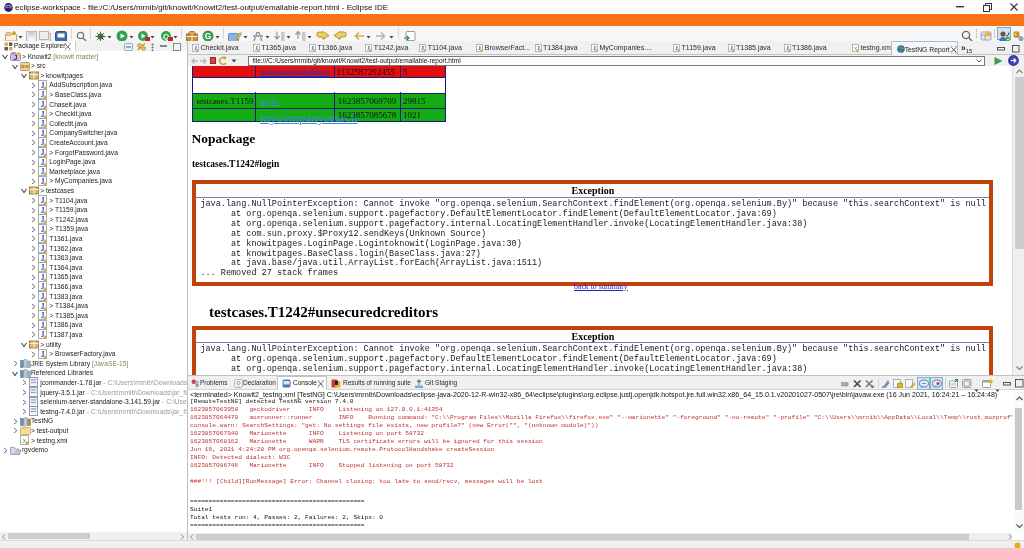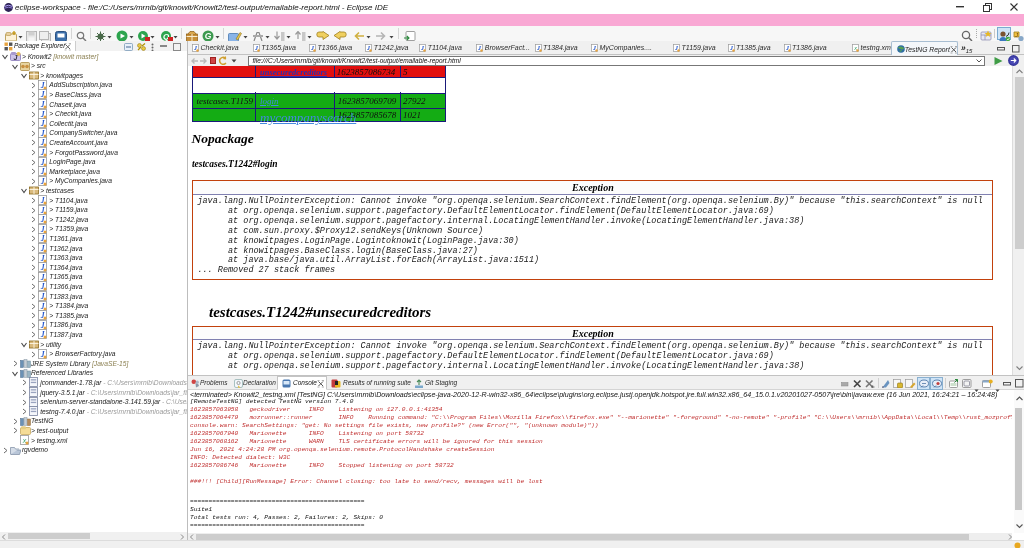--- a/index.html
+++ b/index.html
@@ -1,18 +1,18 @@
 <!DOCTYPE html>
 <html><head>
 <meta charset="utf-8">
 <style>
 * { margin:0; padding:0; box-sizing:border-box; }
 html,body { width:1024px; height:548px; overflow:hidden; font-family:"Liberation Sans",sans-serif; background:#f0f0f0; }
 .abs { position:absolute; }
-#app { position:relative; width:1024px; height:548px; background:#f9a8d4; overflow:hidden;font-style:italic; }
+#app { position:relative; width:1024px; height:548px; background:#f97316; overflow:hidden; }
 #titlebar { position:absolute; left:0; top:0; width:1024px; height:14px; background:#fff; }
 #titlebar .ttext { position:absolute; left:15px; top:2.5px; font-size:8px; color:#101010; }
 #menubar { position:absolute; left:0; top:14px; width:1024px; height:12px; background:#fff; }
 #menubar span { position:absolute; top:0.5px; font-size:8px; color:#101010; }
 #toolbar { position:absolute; left:0; top:26px; width:1024px; height:15px; background:#f7f7f7; }
 #main { position:absolute; left:0; top:41px; width:1024px; height:499px; }
 #left { position:absolute; left:0; top:0; width:188px; height:499px; background:#fff; border-right:1px solid #bdbdbd; }
 #lefthdr { position:absolute; left:0; top:0; width:187px; height:11px; background:#f2f2f2; border-bottom:1px solid #c8c8c8; }
 #tree { position:absolute; left:0; top:10px; width:187px; height:481px; background:#fff; overflow:hidden; font-size:6.7px; color:#1a1a1a; }
 .trow { position:absolute; height:10px; white-space:nowrap; width:220px; }
@@ -29,21 +29,21 @@
 #bottom { position:absolute; left:0; top:334px; width:836px; height:208px; background:#fff; border-top:1px solid #c2c2c2; }
 #btabs { position:absolute; left:0; top:0; width:836px; height:14px; background:#f0f0f0; border-bottom:1px solid #d4d4d4; }
 .btab { position:absolute; top:3.2px; font-size:6.5px; color:#2a2a2a; white-space:nowrap; }
 #termline { position:absolute; left:2px; top:14.8px; width:830px; height:8px; font-size:7.1px; color:#111; white-space:nowrap; overflow:hidden; }
 .conblk { position:absolute; left:2px; width:822px; font-family:"Liberation Mono",monospace; font-size:6.2px; line-height:8.03px; color:#c03030; white-space:pre; overflow:hidden; }
 .conblk .k { color:#151515; }
 #bscroll { position:absolute; left:0; top:157px; width:824px; height:8px; background:#eee; }
 #statusbar { position:absolute; left:0; top:540px; width:1024px; height:8px; background:#f0f0f0; border-top:1px solid #dcdcdc; }
 .serif { font-family:"Liberation Serif",serif; }
 .navline { position:absolute; background:#1a1a7a; }
-.exc { position:absolute; border:1px solid #c2410c; background:#fff; }
+.exc { position:absolute; border:4px solid #c2410c; background:#fff; }
 .exc .hdr { border-bottom:1px solid #8080b0; background:#fcfcfc; text-align:center; font-family:"Liberation Serif",serif; font-weight:bold; font-size:10px; color:#000; }
 .exc pre { font-family:"Liberation Mono",monospace; font-size:8.5px; line-height:9.9px; color:#1a1a1a; padding:2px 0 2.5px 4px; }
 </style>
 </head>
 <body>
 <div id="app">
   <div id="titlebar">
     <svg class="abs" style="left:4px;top:3px" width="9" height="9">
         <circle cx="4.5" cy="4.5" r="4.4" fill="#2c2255"></circle>
         <path d="M0.6 3.4 Q4.5 1.1 8.4 3.4" stroke="#b8a8ff" stroke-width="1" fill="none"></path>
@@ -866,42 +866,43 @@
 <div class="navline" style="left:3.6px;top:27px;width:254.6px;height:1px"></div>
 <div class="navline" style="left:3.6px;top:42px;width:254.6px;height:1px"></div>
 <div class="navline" style="left:3.6px;top:55.4px;width:254.6px;height:1px"></div>
 <div class="navline" style="left:3.6px;top:0;width:1px;height:56.4px"></div>
 <div class="navline" style="left:66.8px;top:0;width:1px;height:56.4px"></div>
 <div class="navline" style="left:146.3px;top:0;width:1px;height:56.4px"></div>
 <div class="navline" style="left:211.7px;top:0;width:1px;height:56.4px"></div>
 <div class="navline" style="left:257.2px;top:0;width:1px;height:56.4px"></div>
 <div class="abs" style="left:4.6px;top:12.4px;width:252px;height:13.6px;background:#fff"></div>
 <div class="abs serif" style="left:72px;top:1px;font-size:8.5px;font-weight:bold;color:#2d2db0;text-decoration:underline">unsecuredcreditors</div>
-<div class="abs serif" style="left:148.7px;top:1px;font-size:9px;color:#101010">1623857086734</div>
+<div class="abs serif" style="left:148.7px;top:1px;font-size:9px;color:#101010">1132587292455</div>
 <div class="abs serif" style="left:215px;top:1px;font-size:9px;color:#101010">5</div>
 <div class="abs serif" style="left:8.5px;top:30px;font-size:9px;color:#101010">testcases.T1159</div>
 <div class="abs serif" style="left:72px;top:30px;font-size:9px;color:#4488e0;text-decoration:underline">login</div>
 <div class="abs serif" style="left:149.8px;top:30px;font-size:9px;color:#101010">1623857069709</div>
-<div class="abs serif" style="left:215px;top:30px;font-size:9px;color:#101010">27922</div>
+<div class="abs serif" style="left:215px;top:30px;font-size:9px;color:#101010">29815</div>
 <div class="abs serif" style="left:72px;top:44px;font-size:13px;color:#4488e0;text-decoration:underline">mycompanysearch</div>
 <div class="abs serif" style="left:149.8px;top:44px;font-size:9px;color:#101010">1623857085678</div>
 <div class="abs serif" style="left:215px;top:44px;font-size:9px;color:#101010">1021</div>
         <div class="abs serif" style="left:3.4px;top:65px;font-size:13.5px;font-weight:bold;color:#000">Nopackage</div>
         <div class="abs serif" style="left:3.9px;top:92.5px;font-size:9.5px;font-weight:bold;color:#000">testcases.T1242#login</div>
         <div class="exc" style="left:4.4px;top:114.2px;width:801px">
           <div class="hdr" style="height:13.8px;line-height:13.5px">Exception</div>
           <pre>java.lang.NullPointerException: Cannot invoke "org.openqa.selenium.SearchContext.findElement(org.openqa.selenium.By)" because "this.searchContext" is null
       at org.openqa.selenium.support.pagefactory.DefaultElementLocator.findElement(DefaultElementLocator.java:69)
       at org.openqa.selenium.support.pagefactory.internal.LocatingElementHandler.invoke(LocatingElementHandler.java:38)
       at com.sun.proxy.$Proxy12.sendKeys(Unknown Source)
       at knowitpages.LoginPage.Logintoknowit(LoginPage.java:30)
       at knowitpages.BaseClass.login(BaseClass.java:27)
       at java.base/java.util.ArrayList.forEach(ArrayList.java:1511)
 ... Removed 27 stack frames</pre>
         </div>
+        <div class="abs" style="left:4.4px;top:208.5px;left:12.4px!important;width:801px;text-align:center"><span class="serif" style="font-size:7.8px;color:#2222cc;text-decoration:underline">back to summary</span></div>
         <div class="abs serif" style="left:21px;top:237.5px;font-size:15px;font-weight:bold;color:#000">testcases.T1242#unsecuredcreditors</div>
         <div class="exc" style="left:4.4px;top:259.6px;width:801px">
           <div class="hdr" style="height:13.8px;line-height:13.5px">Exception</div>
           <pre>java.lang.NullPointerException: Cannot invoke "org.openqa.selenium.SearchContext.findElement(org.openqa.selenium.By)" because "this.searchContext" is null
       at org.openqa.selenium.support.pagefactory.DefaultElementLocator.findElement(DefaultElementLocator.java:69)
       at org.openqa.selenium.support.pagefactory.internal.LocatingElementHandler.invoke(LocatingElementHandler.java:38)</pre>
         </div>
       </div>
       <div id="vscroll">
         <svg class="abs" style="left:3px;top:3px" width="7" height="5">

